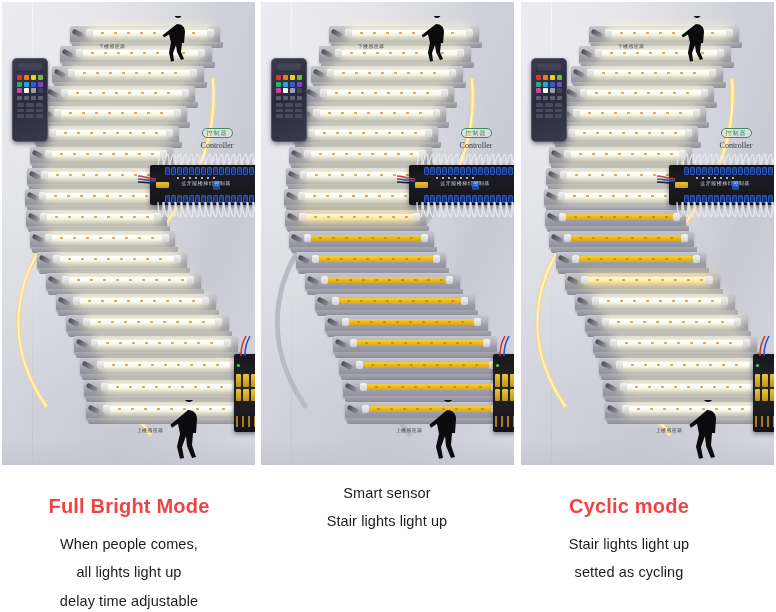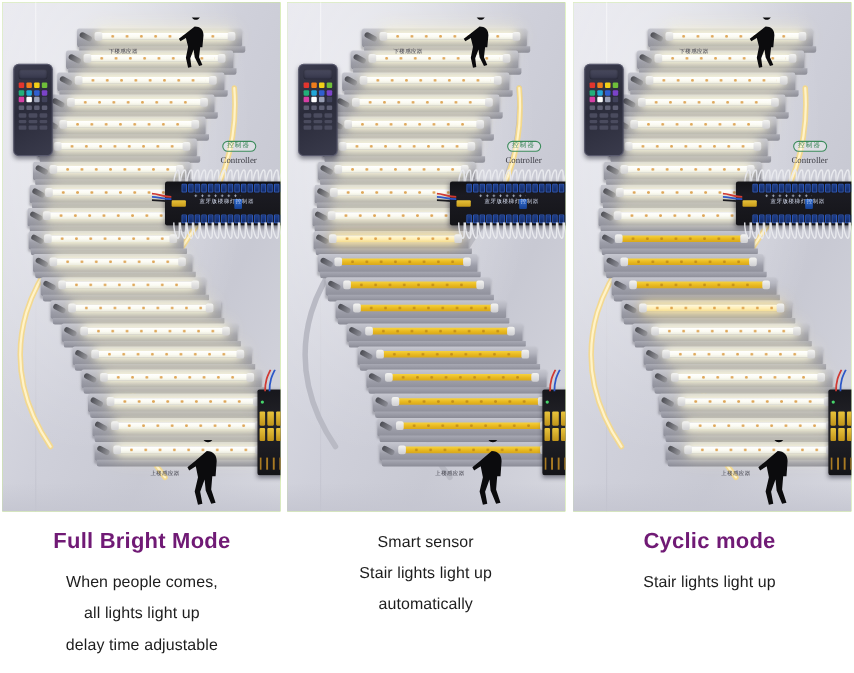--- a/index.html
+++ b/index.html
@@ -9,21 +9,21 @@
     background:#ffffff;
     font-family:"Liberation Sans", sans-serif;
     overflow:hidden;
   }
   .sheet{position:relative;width:776px;height:612px;background:#fff;}
 
   
   .panels{position:absolute;left:0;top:0;width:776px;height:467px;}
   .panel{
     position:absolute;top:2px;height:463px;
-    background:#bef264;
+    background:#fef9c3;
     overflow:hidden;
   }
   .panel.p1{left:2px;width:253px;}
   .panel.p2{left:261px;width:253px;}
   .panel.p3{left:521px;width:253px;}
 
   
   .wall{
     position:absolute;inset:0;
     background:
@@ -210,23 +210,23 @@
   .person{
     position:absolute;
     fill:#0b0b0d;
   }
 
   
   .captions{position:absolute;left:0;top:467px;width:776px;height:145px;background:#fff;}
   .caption{position:absolute;top:0;width:258px;text-align:center;}
   .caption.c1{left:0;}
   .caption.c2{left:258px;}
-  .caption.c3{left:516px;}
+  .caption.c3{left:500px;}
   .caption .title{
-    font-size:20px;font-weight:bold;color:#701a75;margin-top:14px;letter-spacing:.2px;
+    font-size:20px;font-weight:bold;color:#ef4444;margin-top:28px;letter-spacing:.2px;
   }
   .caption .lines{margin-top:12px;}
   .caption .lines div{
     font-size:14.5px;color:#1d1d1d;line-height:1.95;letter-spacing:.1px;
   }
 </style>
 </head>
 <body>
 
 <div class="sheet">
@@ -1135,24 +1135,24 @@
       <div class="lines">
         <div>When people comes,</div>
         <div>all lights light up</div>
         <div>delay time adjustable</div>
       </div>
     </div>
     <div class="caption c2">
       <div class="lines">
         <div>Smart sensor</div>
         <div>Stair lights light up</div>
-        <div>automatically</div>
       </div>
     </div>
     <div class="caption c3">
       <div class="title">Cyclic mode</div>
       <div class="lines">
         <div>Stair lights light up</div>
+        <div>setted as cycling</div>
       </div>
     </div>
   </div>
 
 </div>
 
 </body></html>

